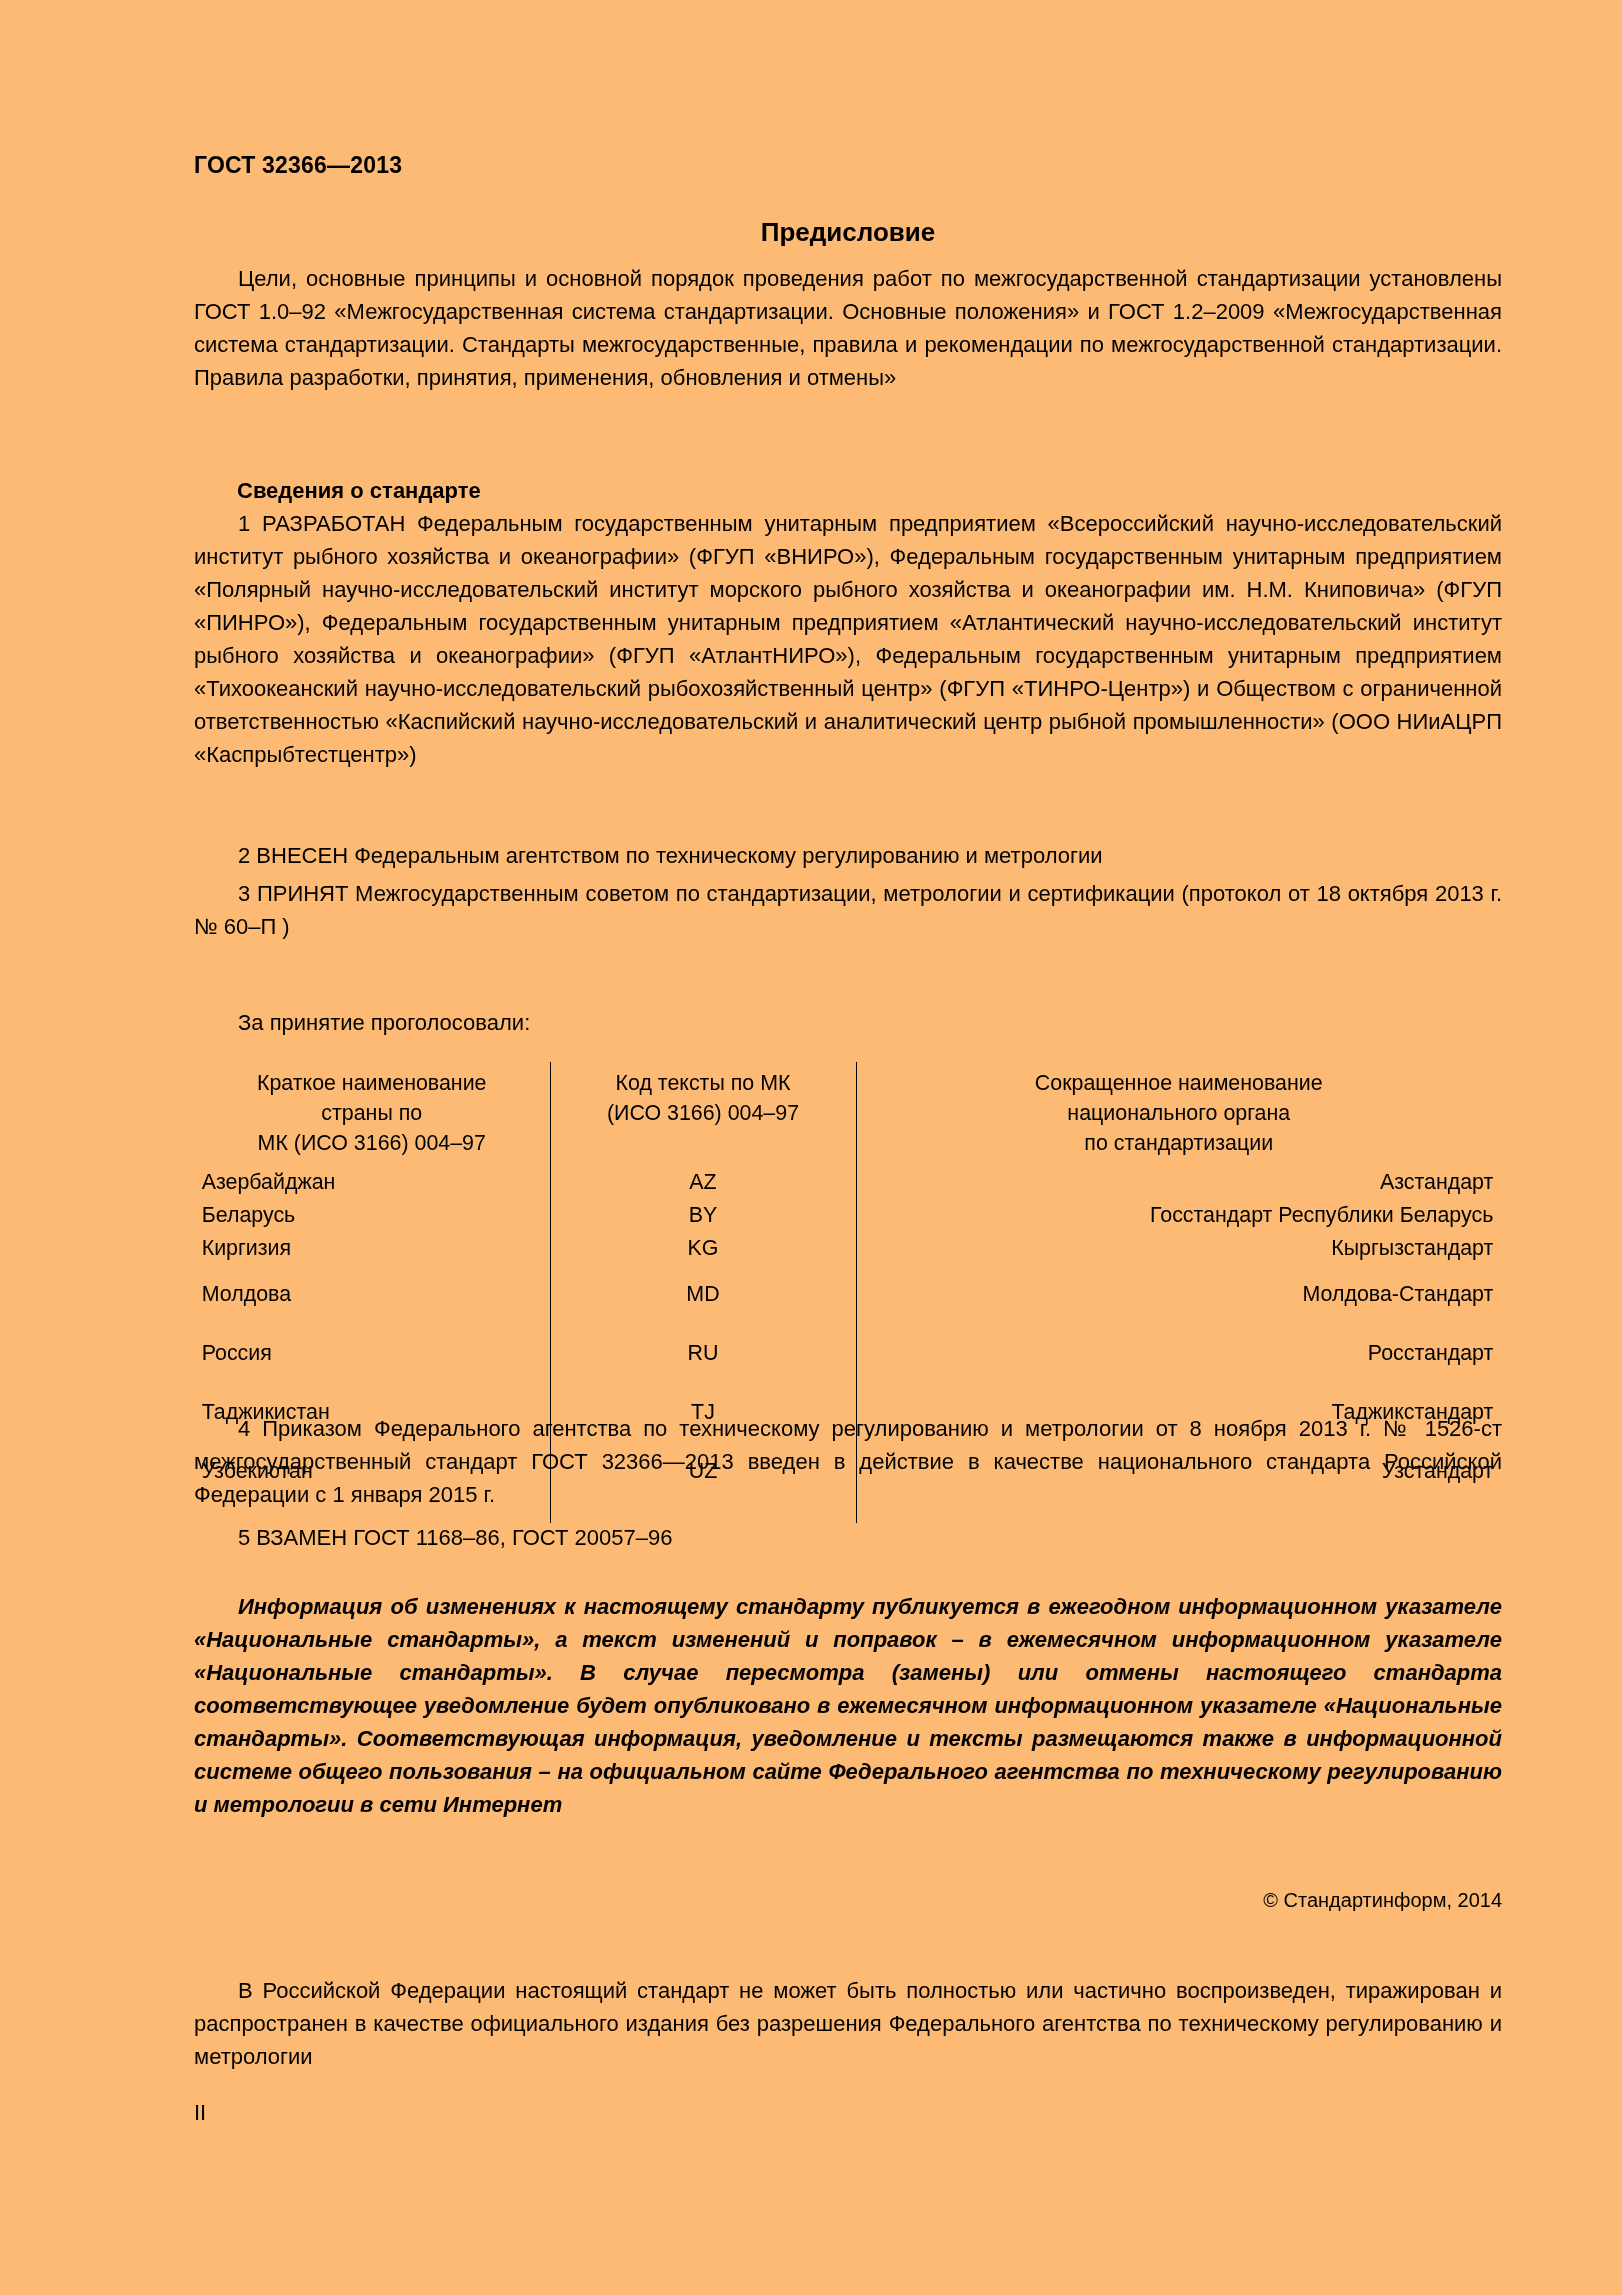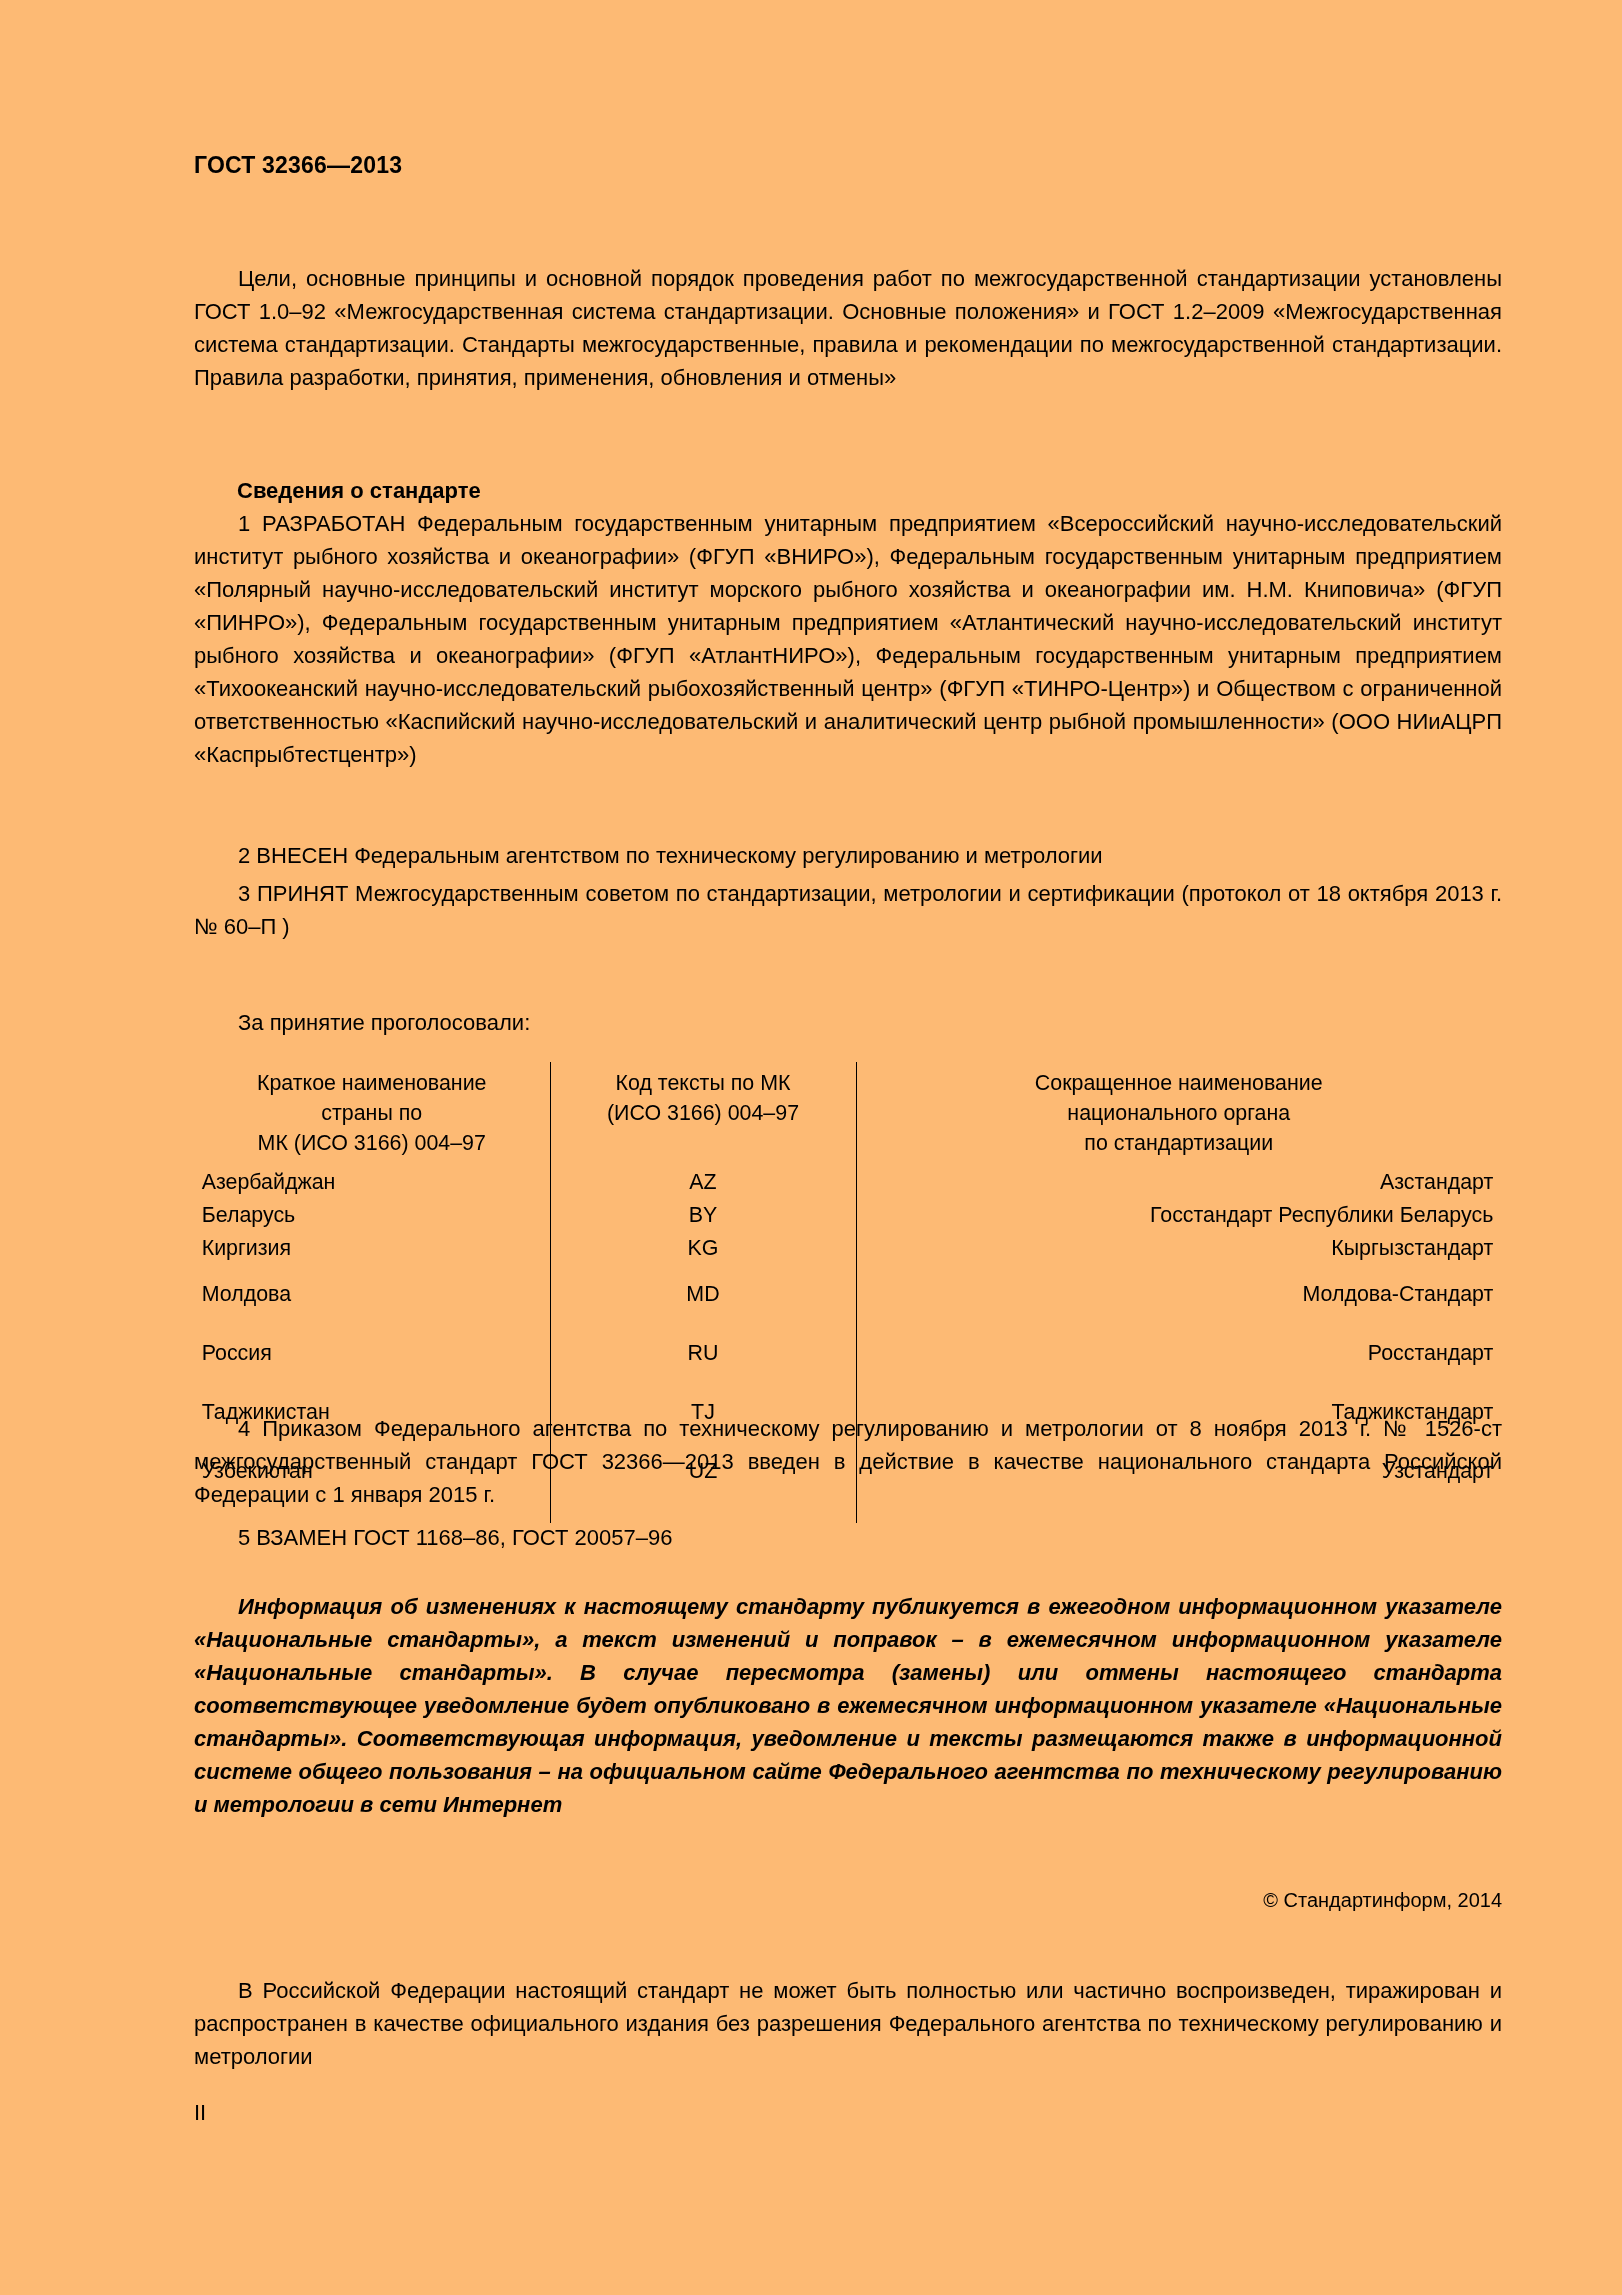--- a/index.html
+++ b/index.html
@@ -125,20 +125,21 @@
   .col2 { width: 306px; }
   .col3 { width: 645px; }
 </style>
 </head>
 <body>
 
 <div class="page">
 
   <div class="doc-header">ГОСТ 32366—2013</div>
 
+  <div class="doc-title">Предисловие</div>
 
   <div class="para" style="top:262px;">Цели, основные принципы и основной порядок проведения работ по межгосударственной стандартизации установлены ГОСТ 1.0–92 «Межгосударственная система  стандартизации. Основные положения» и ГОСТ 1.2–2009 «Межгосударственная система стандартизации. Стандарты межгосударственные, правила и рекомендации по межгосударственной стандартизации. Правила разработки, принятия, применения, обновления и отмены»</div>
 
   <div class="subhead" style="top:474px;">Сведения о стандарте</div>
 
   <div class="para" style="top:507px;">1  РАЗРАБОТАН Федеральным государственным унитарным предприятием «Всероссийский научно-исследовательский институт рыбного хозяйства и океанографии» (ФГУП «ВНИРО»), Федеральным государственным унитарным предприятием «Полярный научно-исследовательский институт морского рыбного хозяйства и океанографии им. Н.М. Книповича» (ФГУП «ПИНРО»), Федеральным государственным унитарным предприятием «Атлантический научно-исследовательский институт рыбного хозяйства и океанографии» (ФГУП «АтлантНИРО»), Федеральным государственным унитарным предприятием «Тихоокеанский научно-исследовательский рыбохозяйственный центр» (ФГУП «ТИНРО-Центр») и Обществом с ограниченной ответственностью «Каспийский научно-исследовательский и аналитический центр рыбной промышленности» (ООО НИиАЦРП «Каспрыбтестцентр»)</div>
 
   <div class="plain" style="top:839px;">2 ВНЕСЕН  Федеральным агентством по техническому регулированию и метрологии</div>
 
   <div class="para" style="top:877px;">3  ПРИНЯТ Межгосударственным советом по стандартизации, метрологии и сертификации (протокол от 18  октября 2013 г. №  60–П )</div>

